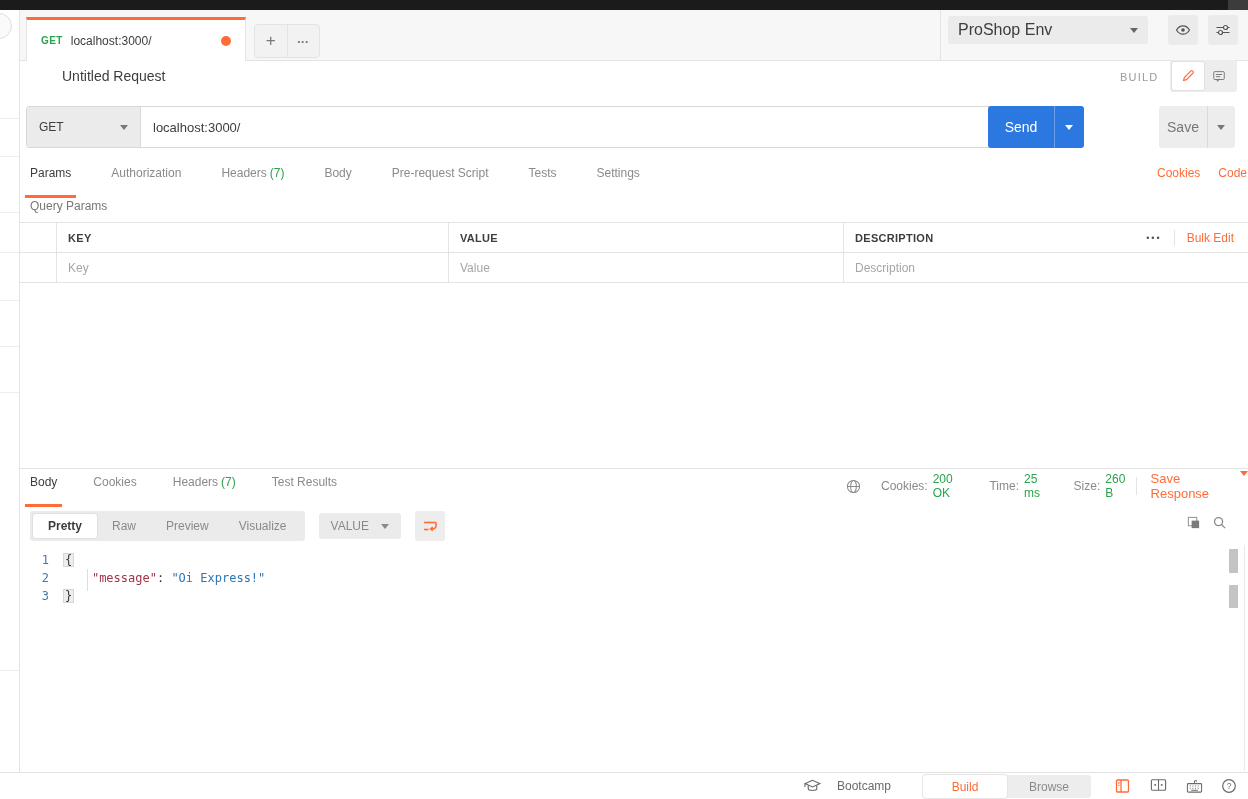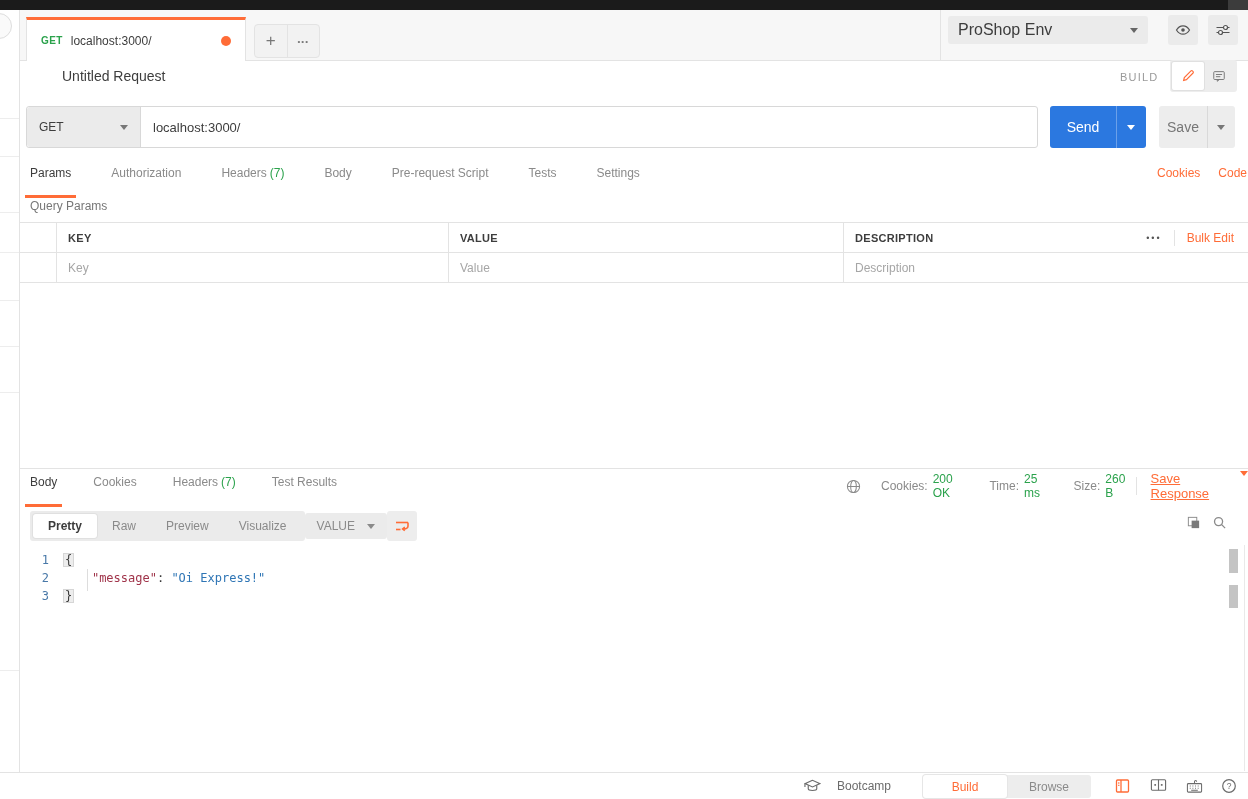--- a/index.html
+++ b/index.html
@@ -47,21 +47,21 @@
   .edit-group{left:1170px;top:60px;width:67px;height:32px;background:#ededed;border-radius:3px;display:flex;padding:2px;}
   .edit-group .seg{flex:1;display:flex;align-items:center;justify-content:center;border-radius:2px;}
   .edit-group .seg.active{background:#fff;box-shadow:0 0 0 1px #e0e0e0;}
 
   
   .url-box{left:26px;top:106px;width:1012px;height:42px;border:1px solid var(--inborder);border-radius:3px;display:flex;background:#fff;}
   .method-select{width:114px;background:var(--btn);border-right:1px solid var(--inborder);border-radius:3px 0 0 3px;display:flex;align-items:center;padding:0 12px;}
   .method-select .lbl{font-size:12px;color:var(--dark);}
   .method-select .caret{margin-left:auto;color:#777;}
   .url-input{flex:1;border:none;outline:none;padding:0 12px;font-size:13px;color:var(--dark);font-family:"Liberation Sans",sans-serif;background:transparent;}
-  .send-btn{left:1050px;top:106px;width:96px;height:42px;background:var(--blue);border-radius:3px;display:flex;color:#fff;}
+  .send-btn{left:988px;top:106px;width:96px;height:42px;background:var(--blue);border-radius:3px;display:flex;color:#fff;}
   .send-btn .lbl{width:66px;text-align:center;font-size:14px;}
   .send-btn .dd{width:29px;display:flex;align-items:center;justify-content:center;border-left:1px solid rgba(255,255,255,.3);}
   .save-btn{left:1159px;top:106px;width:76px;height:42px;background:#ededed;border-radius:3px;display:flex;color:#777;}
   .save-btn .lbl{width:48px;text-align:center;font-size:14px;align-self:center;}
   .save-btn .dd{width:27px;display:flex;align-items:center;justify-content:center;border-left:1px solid #d9d9d9;}
   .send-btn,.save-btn{align-items:stretch;}
   .send-btn .lbl{align-self:center;}
 
   
   .rtabs{left:25px;top:160px;display:flex;gap:30px;}
@@ -87,23 +87,23 @@
   .acts .vdiv{width:1px;height:16px;background:var(--border);}
 
   
   .resp-divider{left:20px;top:468px;width:1228px;height:1px;background:var(--border);}
   .resp-tabs{left:25px;top:469px;display:flex;gap:26px;}
   .resp-meta{left:846px;top:469px;height:34px;display:flex;align-items:center;}
   .resp-meta .glb{margin-right:20px;color:#8a8a8a;}
   .m-lbl{color:var(--lite);margin-right:5px;}
   .m-val{color:var(--green);margin-right:20px;}
   .resp-meta .vdiv{width:1px;height:18px;background:var(--border);margin:0 14px 0 2px;}
-  .save-resp{color:var(--accent);font-size:13px;display:flex;gap:8px;text-decoration:underline;}
-
-  .view-row{left:30px;top:510px;height:32px;display:flex;align-items:center;}
+  .save-resp{color:var(--accent);font-size:13px;display:flex;gap:8px;}
+
+  .view-row{left:30px;top:510px;height:32px;display:flex;align-items:center;gap:14px;}
   .segctl{background:var(--btn);border-radius:3px;padding:3px;display:flex;}
   .segctl .seg{padding:5px 15px;font-size:12px;color:var(--lite);border-radius:3px;}
   .segctl .seg.active{background:#fff;color:var(--dark);font-weight:bold;box-shadow:0 0 0 1px #e0e0e0;}
   .json-dd{background:var(--btn);border-radius:3px;padding:6px 12px;display:flex;align-items:center;gap:12px;color:var(--lite);}
   .wrap-btn{width:30px;height:30px;background:#ededed;border-radius:3px;display:flex;align-items:center;justify-content:center;color:var(--accent);}
   .copy-btn{left:1186px;top:515px;color:#8a8a8a;} .search-btn{left:1212px;top:515px;color:#8a8a8a;}
 
   
   .code-area{left:21px;top:551px;width:1200px;font-family:"DejaVu Sans Mono",monospace;font-size:12px;line-height:18px;color:#3a3a3a;}
   .code-line{display:flex;}

